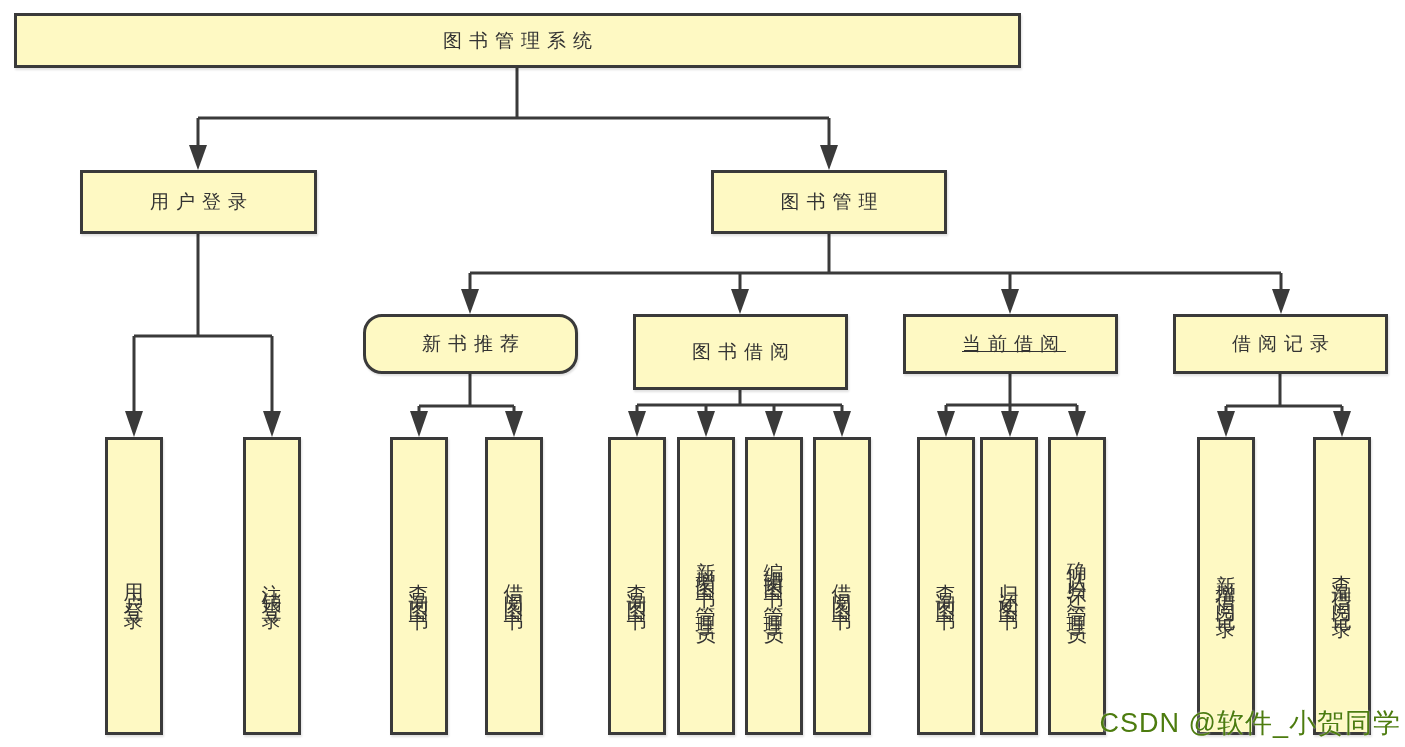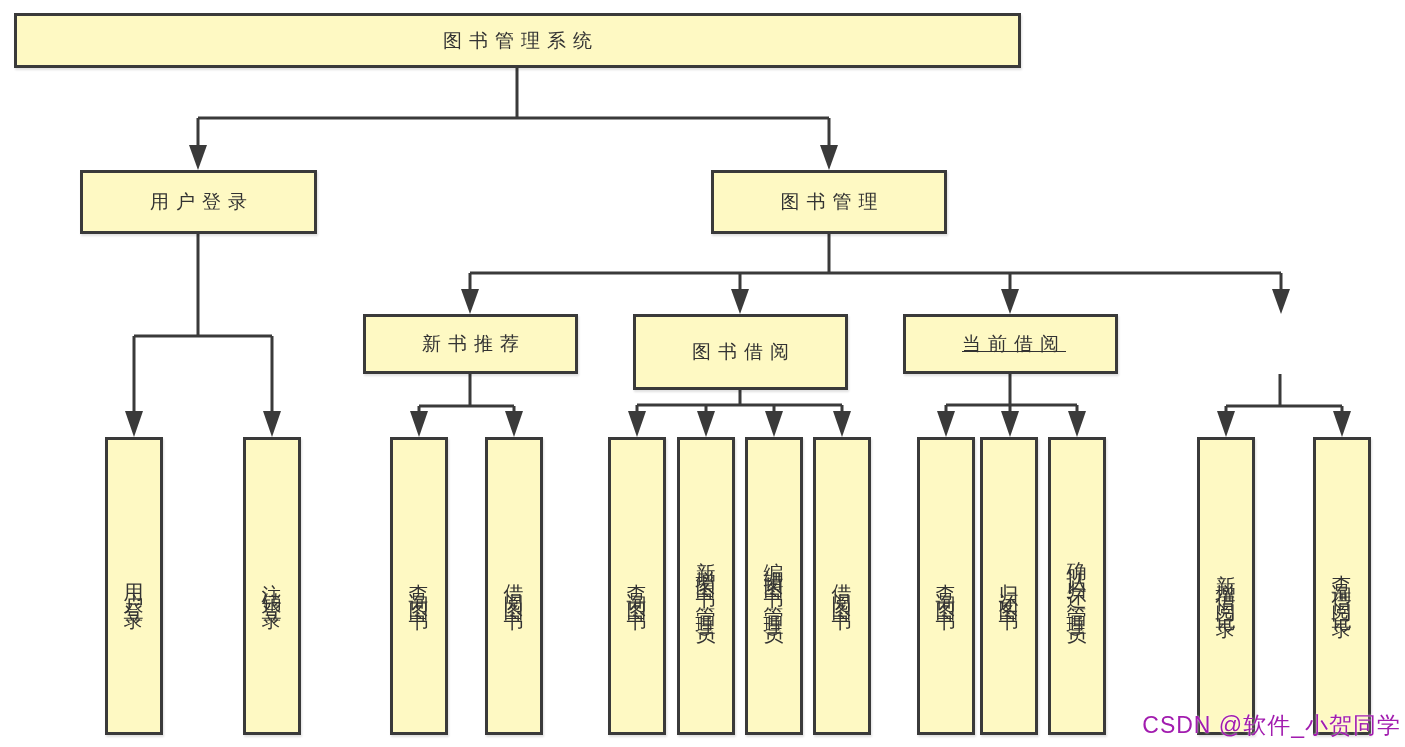--- a/index.html
+++ b/index.html
@@ -36,22 +36,22 @@
     text-orientation:mixed;
     font-size:20px;
     letter-spacing:9px;
     line-height:1;
     white-space:nowrap;
     color:var(--text);
   }
   .watermark{
     position:absolute;
     right:4px;bottom:6px;
-    font-size:23px;
-    color:#a21caf;
+    font-size:27px;
+    color:#4d7c0f;
     letter-spacing:1px;
     text-shadow:0 0 2px #ffffff;
     white-space:nowrap;
   }
 </style>
 </head>
 <body>
 
 <div id="canvas">
 
@@ -92,28 +92,31 @@
     <span class="hlabel">图书管理系统</span>
   </div>
 
   <div class="node" style="left:80px;top:170px;width:237px;height:64px;">
     <span class="hlabel">用户登录</span>
   </div>
   <div class="node" style="left:711px;top:170px;width:236px;height:64px;">
     <span class="hlabel">图书管理</span>
   </div>
 
-  <div class="node" style="left:363px;top:314px;width:215px;height:60px;">
+  <div class="node" style="left:363px;top:314px;width:215px;height:60px;border-radius:19px;">
     <span class="hlabel">新书推荐</span>
   </div>
   <div class="node" style="left:633px;top:314px;width:215px;height:76px;">
     <span class="hlabel">图书借阅</span>
   </div>
   <div class="node" style="left:903px;top:314px;width:215px;height:60px;text-decoration:underline;">
     <span class="hlabel">当前借阅</span>
+  </div>
+  <div class="node" style="left:1173px;top:314px;width:215px;height:60px;">
+    <span class="hlabel">借阅记录</span>
   </div>
 
   <div class="node" style="left:105px;top:437px;width:58px;height:298px;">
     <span class="vlabel">用户登录</span>
   </div>
   <div class="node" style="left:243px;top:437px;width:58px;height:298px;">
     <span class="vlabel">注销登录</span>
   </div>
 
   <div class="node" style="left:390px;top:437px;width:58px;height:298px;">

